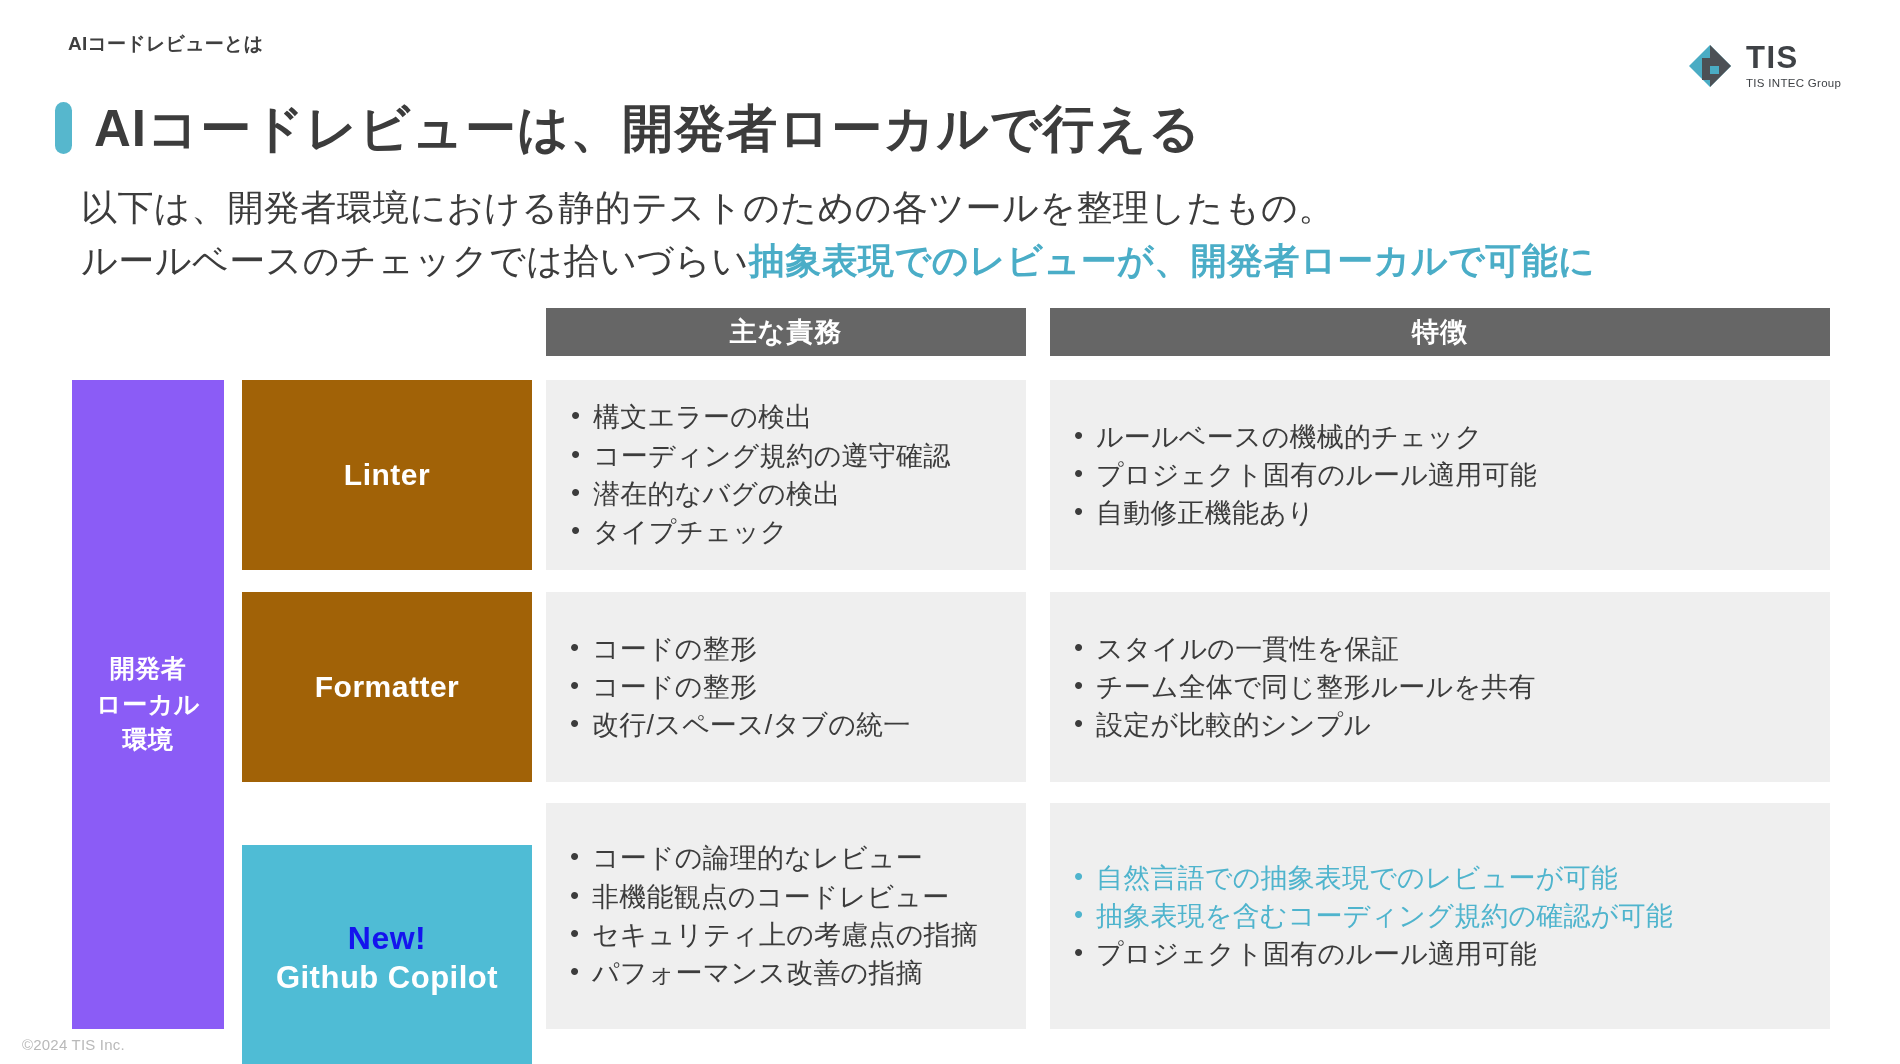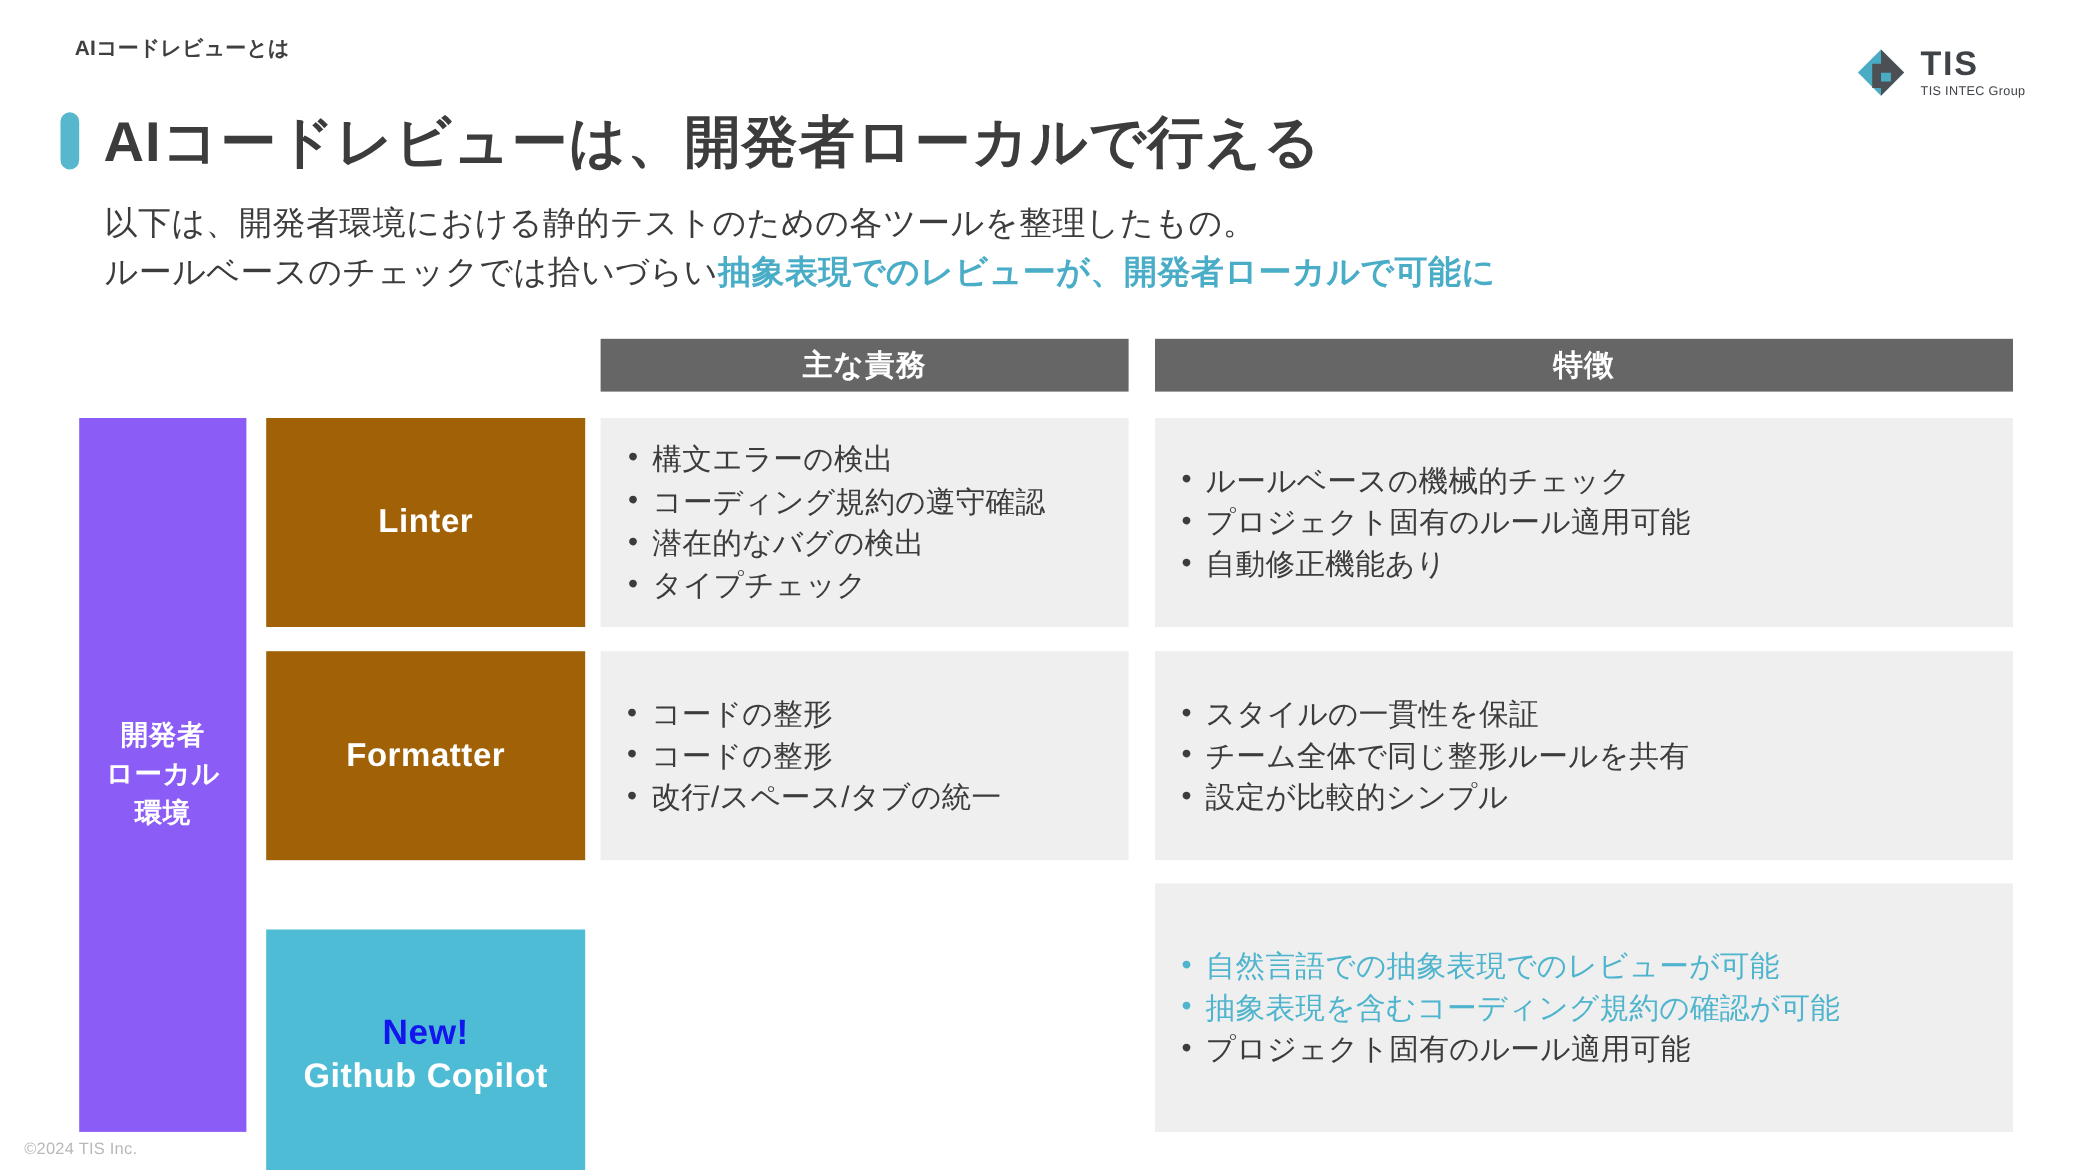--- a/index.html
+++ b/index.html
@@ -51,23 +51,23 @@
     font-size: 51px;
     font-weight: bold;
     color: #3c3c3c;
     letter-spacing: 1px;
     line-height: 1;
     white-space: nowrap;
   }
 
   .lead {
     position: absolute;
-    left: 95px;
+    left: 81px;
     top: 182px;
-    font-size: 30px;
+    font-size: 36px;
     color: #3c3c3c;
     line-height: 1.47;
     white-space: nowrap;
     letter-spacing: 0.4px;
   }
   .lead .hl {
     color: #4aadc7;
     font-weight: bold;
   }
 
@@ -278,20 +278,28 @@
       <li>スタイルの一貫性を保証</li>
       <li>チーム全体で同じ整形ルールを共有</li>
       <li>設定が比較的シンプル</li>
     </ul>
   </div>
 
   <div class="tool-box new-box" id="tool-copilot">
     <span class="new-badge">New!</span>
     <span class="new-name">Github Copilot</span>
   </div>
+  <div class="cell" id="duty-copilot">
+    <ul>
+      <li>コードの論理的なレビュー</li>
+      <li>非機能観点のコードレビュー</li>
+      <li>セキュリティ上の考慮点の指摘</li>
+      <li>パフォーマンス改善の指摘</li>
+    </ul>
+  </div>
   <div class="cell" id="feat-copilot">
     <ul>
       <li class="teal">自然言語での抽象表現でのレビューが可能</li>
       <li class="teal">抽象表現を含むコーディング規約の確認が可能</li>
       <li>プロジェクト固有のルール適用可能</li>
     </ul>
   </div>
 
   <div class="footer">©2024 TIS Inc.</div>
 

